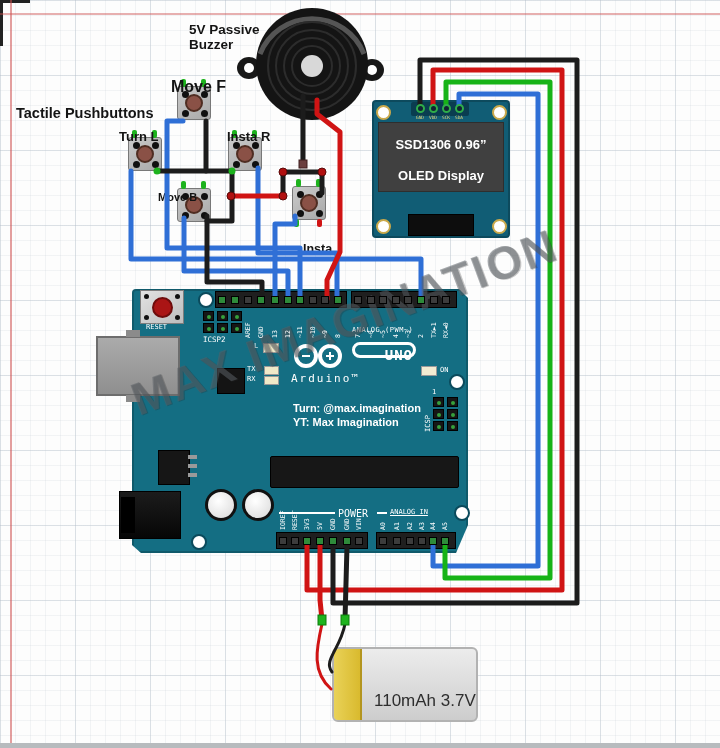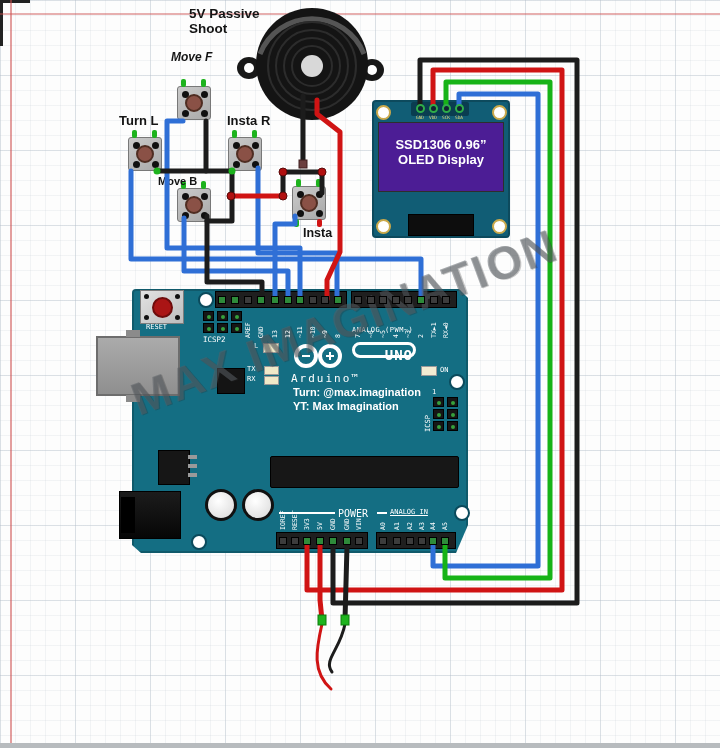--- a/index.html
+++ b/index.html
@@ -6,21 +6,21 @@
   #stage{position:relative;width:720px;height:748px;overflow:hidden;
     background-color:#fdfdfd;
     background-image:
       linear-gradient(to right, rgba(190,200,210,.18) 1px, transparent 1px),
       linear-gradient(to bottom, rgba(190,200,210,.18) 1px, transparent 1px),
       linear-gradient(to right, rgba(170,182,195,.35) 1px, transparent 1px),
       linear-gradient(to bottom, rgba(170,182,195,.35) 1px, transparent 1px);
     background-size:15px 15px,15px 15px,75px 75px,75px 75px;
     font-family:"Liberation Sans",sans-serif;}
   .abs{position:absolute;}
-  .lbl{position:absolute;font-family:"Liberation Sans",sans-serif;font-weight:bold;color:#141414;white-space:nowrap;}
+  .lbl{position:absolute;font-family:"Liberation Sans",sans-serif;font-weight:bold;color:#141414;white-space:nowrap;margin-top:16px;}
   .mono{font-family:"DejaVu Sans Mono",monospace;color:#fff;white-space:nowrap;}
   .pin-label{position:absolute;font-family:"DejaVu Sans Mono",monospace;font-size:6.5px;color:#fff;
     width:27px;height:8px;line-height:8px;transform-origin:0 0;transform:rotate(-90deg);white-space:nowrap;}
   .hole{position:absolute;border-radius:50%;background:#fff;border:2px solid #0b4a5c;box-sizing:border-box;}
   .pinhole{position:absolute;width:8px;height:8px;background:#3c3c3c;border:1px solid #000;box-sizing:border-box;}
   .btn-body{position:absolute;width:34px;height:34px;background:linear-gradient(145deg,#cacaca,#a9a9a9);
     border:1px solid #787878;border-radius:3px;box-sizing:border-box;}
   .btn-leg{position:absolute;width:7px;height:7px;border-radius:50%;background:#101010;}
   .btn-cap{position:absolute;left:7px;top:7px;width:18px;height:18px;border-radius:50%;
     background:#8a5146;border:2px solid #4f2d22;box-sizing:border-box;}
@@ -123,21 +123,21 @@
     <div class="abs" style="left:276px;top:532px;width:92px;height:17px;background:#1f1f1f;border:1px solid #000;box-sizing:border-box;"></div>
     <div class="abs" style="left:376px;top:532px;width:80px;height:17px;background:#1f1f1f;border:1px solid #000;box-sizing:border-box;"></div>
   </div>
 
   <div class="abs" style="left:372px;top:100px;width:138px;height:138px;background:#115d75;border-radius:4px;box-shadow:inset 0 0 0 2px rgba(0,0,0,.2);">
     <div class="hole" style="left:4px;top:5px;width:15px;height:15px;border-color:#caa94b;"></div>
     <div class="hole" style="left:120px;top:5px;width:15px;height:15px;border-color:#caa94b;"></div>
     <div class="hole" style="left:4px;top:119px;width:15px;height:15px;border-color:#caa94b;"></div>
     <div class="hole" style="left:120px;top:119px;width:15px;height:15px;border-color:#caa94b;"></div>
     <div class="abs" style="left:39px;top:2px;width:58px;height:14px;background:#0a3d50;border-radius:2px;" id="oled-pins"></div>
-    <div class="abs" style="left:6px;top:22px;width:126px;height:70px;background:#4c1d95;border:1px solid #2e2e2e;box-sizing:border-box;text-align:center;color:#fff;">
+    <div class="abs" style="left:6px;top:22px;width:126px;height:70px;background:#404040;border:1px solid #2e2e2e;box-sizing:border-box;text-align:center;color:#fff;">
       <div class="lbl" style="position:static;font-size:13px;margin-top:14px;color:#fff;">SSD1306 0.96”</div>
       <div class="lbl" style="position:static;font-size:13px;color:#fff;">OLED Display</div>
     </div>
     <div class="abs" style="left:36px;top:114px;width:64px;height:20px;background:#0d0d0d;border:1px solid #000;"></div>
   </div>
 
   <div class="abs" style="left:0;top:0;">
     <div class="abs" style="left:237px;top:57px;width:24px;height:22px;border-radius:50%;background:#181818;"></div>
     <div class="abs" style="left:360px;top:59px;width:24px;height:22px;border-radius:50%;background:#181818;"></div>
     <div class="abs" style="left:244px;top:63px;width:10px;height:10px;border-radius:50%;background:#fff;"></div>
@@ -146,32 +146,38 @@
       <circle cx="58" cy="60" r="56" fill="#141414"></circle>
       <path d="M6,50 A56 56 0 0 1 110,50" fill="none" stroke="#555" stroke-width="5"></path>
       <circle cx="58" cy="62" r="44" fill="none" stroke="#2c2c2c" stroke-width="2"></circle>
       <circle cx="58" cy="62" r="36" fill="none" stroke="#2c2c2c" stroke-width="2"></circle>
       <circle cx="58" cy="62" r="28" fill="none" stroke="#2c2c2c" stroke-width="2"></circle>
       <circle cx="58" cy="62" r="20" fill="none" stroke="#2c2c2c" stroke-width="2"></circle>
       <circle cx="58" cy="62" r="11" fill="#d8d8d8"></circle>
     </svg>
   </div>
 
+  <div class="abs" style="left:332px;top:647px;width:146px;height:75px;border-radius:6px;
+    background:linear-gradient(180deg,#ececec,#cdcdcd);border:2px solid #b2b2b2;box-sizing:border-box;">
+    <div class="abs" style="left:0;top:0;width:28px;height:71px;border-radius:4px 0 0 4px;
+      background:linear-gradient(90deg,#e9d258,#d9ba2e);border-right:2px solid #b3951f;box-sizing:border-box;"></div>
+    <div class="lbl" style="left:40px;top:26px;font-size:17px;font-weight:normal;color:#2e2e2e;">110mAh 3.7V</div>
+  </div>
 
   <div id="buttons-layer" class="abs" style="left:0;top:0;">
       <div class="btn-body" style="left: 177px; top: 86px;">
         <div class="btn-leg" style="left: 4px; top: 4px;"></div>
         <div class="btn-leg" style="left: 23px; top: 4px;"></div>
         <div class="btn-leg" style="left: 4px; top: 23px;"></div>
         <div class="btn-leg" style="left: 23px; top: 23px;"></div>
         <div class="btn-cap"></div>
       </div>
       <div class="stub" style="left: 181px; top: 79px; background: rgb(29, 179, 29);"></div>
       <div class="stub" style="left: 201px; top: 79px; background: rgb(29, 179, 29);"></div>
-      <div class="lbl" style="left: 171px; top: 50px; font-size: 12px; font-style: italic;">Move F</div>
+      <div class="lbl" style="left: 171px; top: 62px; font-size: 16px;">Move F</div>
       <div class="btn-body" style="left: 128px; top: 137px;">
         <div class="btn-leg" style="left: 4px; top: 4px;"></div>
         <div class="btn-leg" style="left: 23px; top: 4px;"></div>
         <div class="btn-leg" style="left: 4px; top: 23px;"></div>
         <div class="btn-leg" style="left: 23px; top: 23px;"></div>
         <div class="btn-cap"></div>
       </div>
       <div class="stub" style="left: 132px; top: 130px; background: rgb(29, 179, 29);"></div>
       <div class="stub" style="left: 152px; top: 130px; background: rgb(29, 179, 29);"></div>
       <div class="lbl" style="left: 119px; top: 113px; font-size: 13px;">Turn L</div>
@@ -239,22 +245,23 @@
       <circle cx="283" cy="172" r="4" fill="#b01010" stroke="#5a0a0a"></circle>
       <circle cx="322" cy="172" r="4" fill="#b01010" stroke="#5a0a0a"></circle>
       <circle cx="157" cy="171" r="3.5" fill="#1db31d"></circle>
       <circle cx="232" cy="171" r="3.5" fill="#1db31d"></circle>
     </svg>
 
   <div class="wm">MAX IMAGINATION</div>
 
   <div class="lbl" style="left:189px;top:6px;font-size:13.5px;">
     <div>5V Passive</div>
-    <div>Shoot</div>
-  </div>
+    <div>Buzzer</div>
+  </div>
+  <div class="lbl" style="left:16px;top:89px;font-size:14.5px;">Tactile Pushbuttons</div>
 
 <div class="pinhole" style="left: 218px; top: 296px; background: rgb(46, 139, 58);"></div>
     <div class="pinhole" style="left: 231px; top: 296px; background: rgb(46, 139, 58);"></div>
     <div class="pinhole" style="left: 244px; top: 296px;"></div>
     <div class="pinhole" style="left: 257px; top: 296px; background: rgb(46, 139, 58);"></div>
     <div class="pinhole" style="left: 271px; top: 296px; background: rgb(46, 139, 58);"></div>
     <div class="pinhole" style="left: 284px; top: 296px; background: rgb(46, 139, 58);"></div>
     <div class="pinhole" style="left: 296px; top: 296px; background: rgb(46, 139, 58);"></div>
     <div class="pinhole" style="left: 309px; top: 296px;"></div>
     <div class="pinhole" style="left: 321px; top: 296px;"></div>

